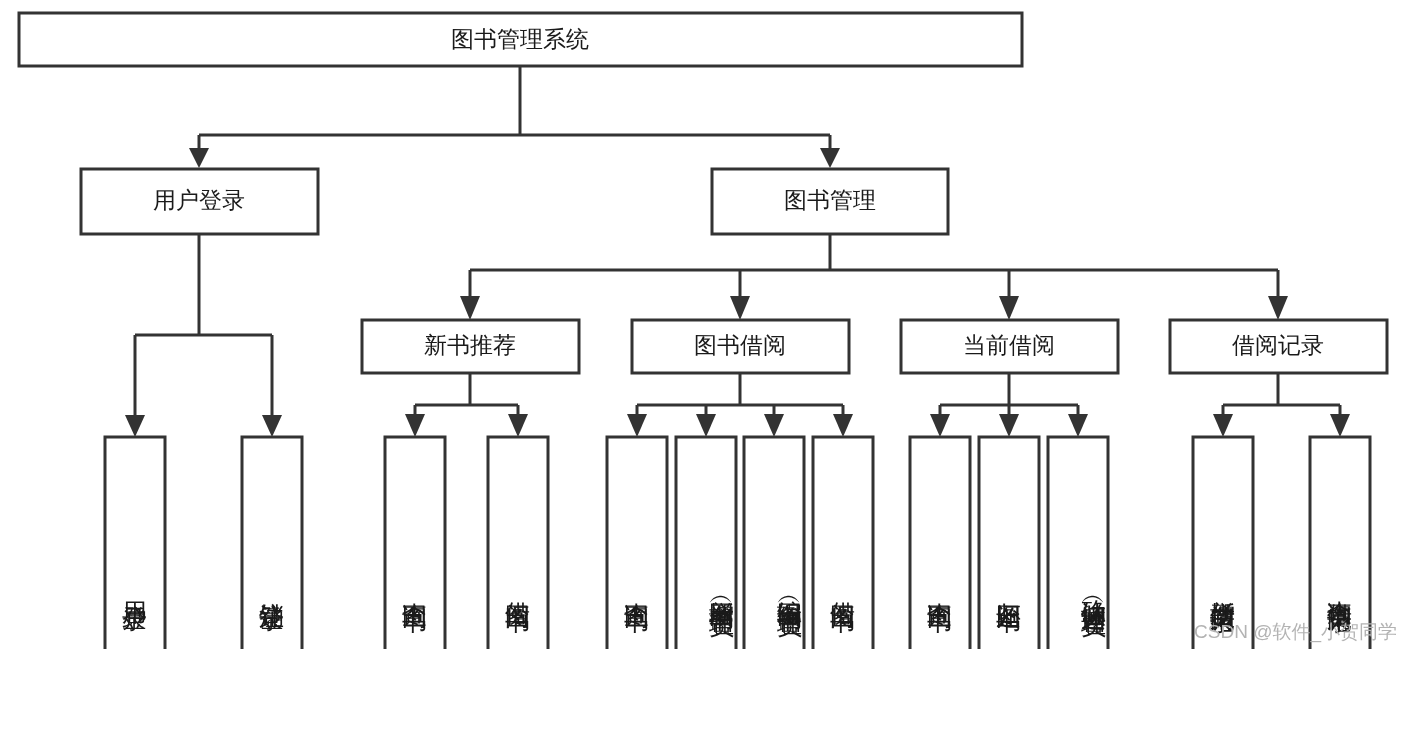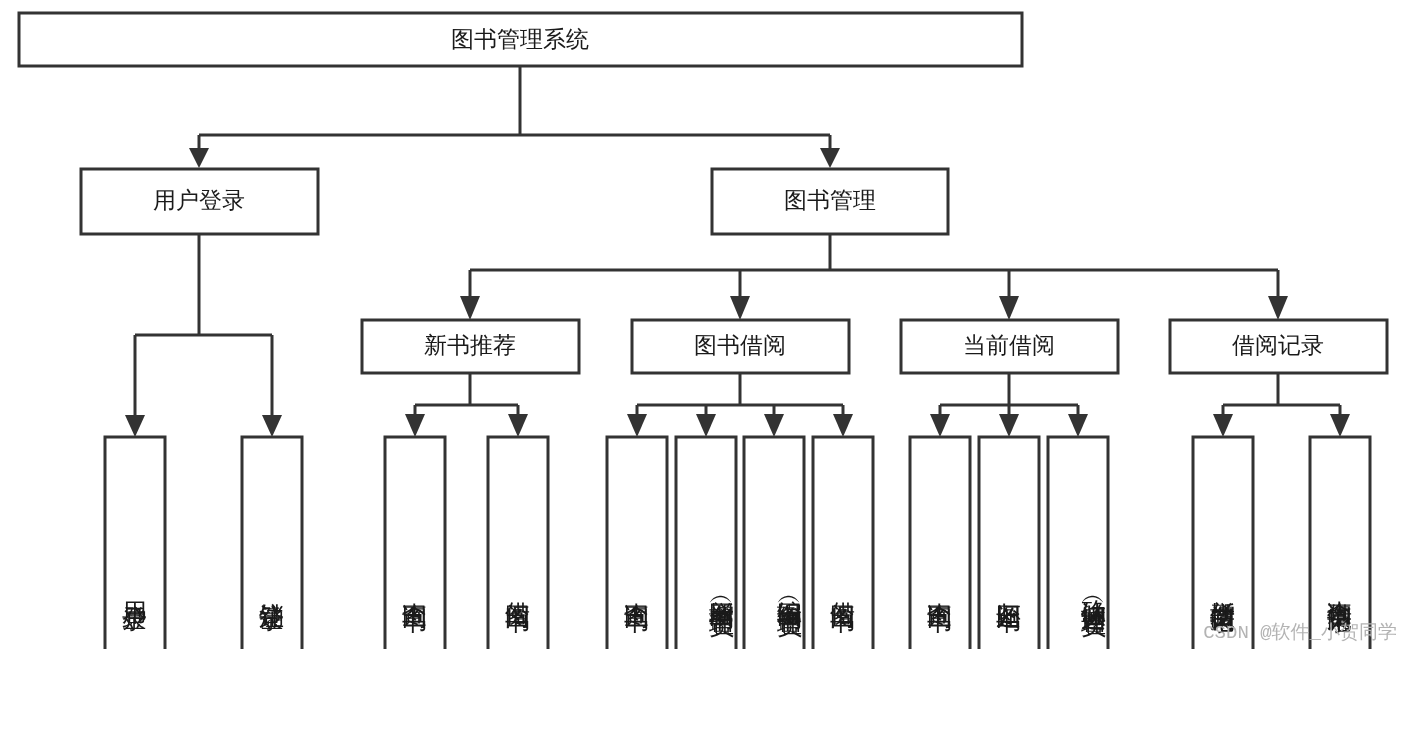--- a/index.html
+++ b/index.html
@@ -68,21 +68,21 @@
     top: 0;
     left: 0;
     width: 1405px;
     height: 747px;
     pointer-events: none;
   }
   .watermark {
     position: absolute;
     right: 8px;
     bottom: 4px;
-    font-family: Liberation Mono, monospace;
+    font-family: Liberation Sans, sans-serif;
     font-size: 19px;
     color: #b3b3b3;
     white-space: nowrap;
     user-select: none;
   }
 </style>
 </head>
 <body>
 
 <div id="diagram-root">

